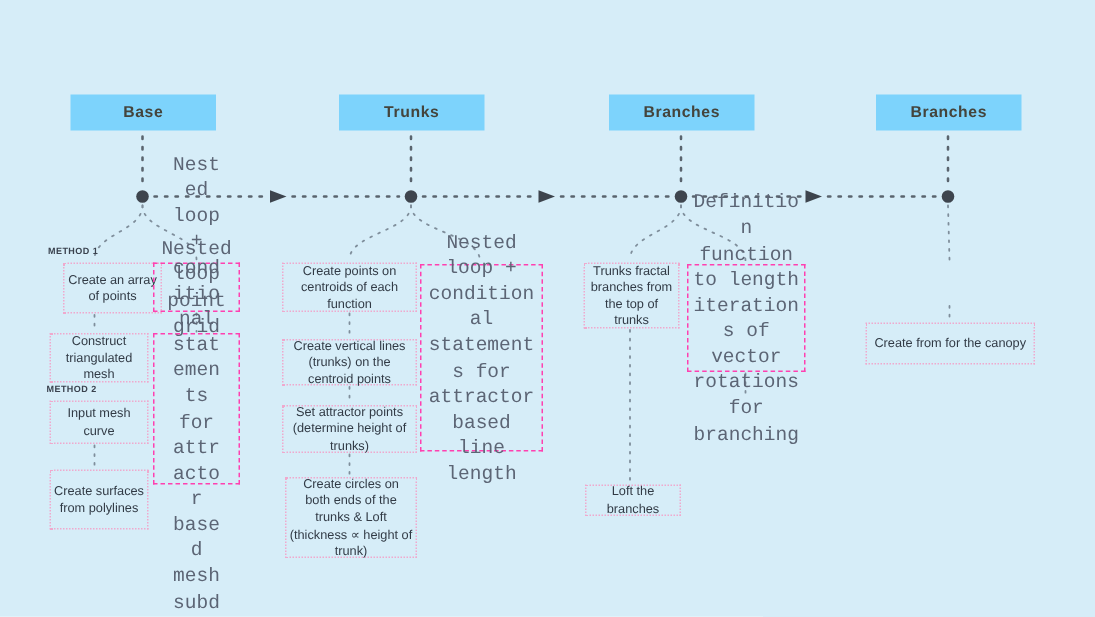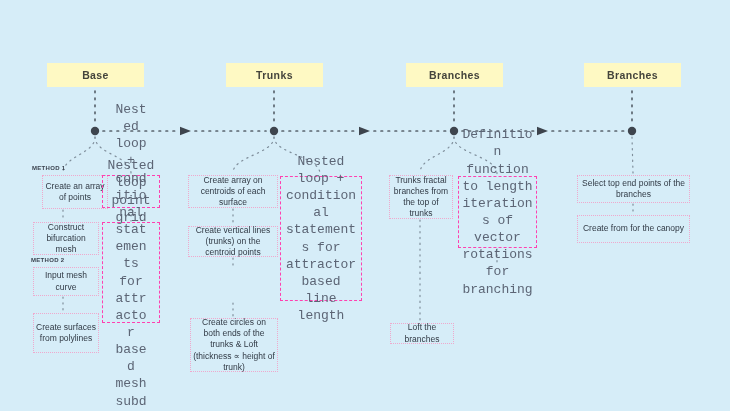--- a/index.html
+++ b/index.html
@@ -8,21 +8,21 @@
     background:#d6edf8; overflow:hidden;
     font-family:"Liberation Sans", sans-serif;
   }
   svg.connectors { position:absolute; left:0; top:0; width:730px; height:411px; }
   .main-dotted { stroke:#5a646e; stroke-width:1.7; stroke-dasharray:1.6 5.4; stroke-linecap:round; fill:none; }
   .sub-dotted  { stroke:#7f8e9b; stroke-width:1.2; stroke-dasharray:1.2 4.6; stroke-linecap:round; fill:none; }
   .tl-dot   { fill:#3e454e; }
   .tl-arrow { fill:#3d444d; }
   .hdr {
     position:absolute; top:63px; width:97px; height:24px;
-    background:#fef9c3; color:#44443c; font-weight:bold; font-size:10.5px;
+    background:#7dd3fc; color:#44443c; font-weight:bold; font-size:10.5px;
     letter-spacing:.4px; display:flex; align-items:center; justify-content:center;
   }
   .box {
     position:absolute; box-sizing:border-box;
     display:flex; align-items:center; justify-content:center;
     text-align:center; padding:1px 2px;
   }
   .plain {
     border:1px dotted #efa9cd; color:#313a45;
     font-size:8.5px; line-height:1.3;
@@ -84,31 +84,31 @@
   </svg>
 
   <div class="hdr" style="left:47px">Base</div>
   <div class="hdr" style="left:226px">Trunks</div>
   <div class="hdr" style="left:406px">Branches</div>
   <div class="hdr" style="left:584px">Branches</div>
 
   <div class="methodlbl" style="left:32px;top:165px">METHOD 1</div>
   <div class="box plain" style="left:42px;top:175px;width:66px;height:34px">Create an array of points</div>
   <div class="box mono" style="left:102px;top:175px;width:58px;height:33px;padding:2px 4px">Nested loop point grid</div>
-  <div class="box plain" style="left:33px;top:222px;width:66px;height:33px">Construct bifurcation mesh</div>
+  <div class="box plain" style="left:33px;top:222px;width:66px;height:33px">Construct triangulated mesh</div>
   <div class="methodlbl" style="left:31px;top:257px">METHOD 2</div>
   <div class="box plain" style="left:33px;top:267px;width:66px;height:29px">Input mesh curve</div>
   <div class="box mono" style="left:102px;top:222px;width:58px;height:101px;padding:2px 11px">Nested loop + conditional statements for attractor based mesh subdivision</div>
   <div class="box plain" style="left:33px;top:313px;width:66px;height:40px">Create surfaces from polylines</div>
 
-  <div class="box plain" style="left:188px;top:175px;width:90px;height:33px">Create array on centroids of each surface</div>
+  <div class="box plain" style="left:188px;top:175px;width:90px;height:33px">Create points on centroids of each function</div>
   <div class="box plain" style="left:188px;top:226px;width:90px;height:31px">Create vertical lines (trunks) on the centroid points</div>
   <div class="box mono" style="left:280px;top:176px;width:82px;height:125px">Nested loop + conditional statements for attractor based line length</div>
+  <div class="box plain" style="left:188px;top:270px;width:90px;height:32px">Set attractor points (determine height of trunks)</div>
   <div class="box plain" style="left:190px;top:318px;width:88px;height:54px">Create circles on both ends of the trunks &amp; Loft (thickness ∝ height of trunk)</div>
 
   <div class="box plain" style="left:389px;top:175px;width:64px;height:44px">Trunks fractal branches from the top of trunks</div>
   <div class="box mono" style="left:458px;top:176px;width:79px;height:72px">Definition function to length iterations of vector rotations for branching</div>
   <div class="box plain" style="left:390px;top:323px;width:64px;height:21px">Loft the branches</div>
 
-  <div class="box plain" style="left:577px;top:175px;width:113px;height:28px">Select top end points of the branches</div>
   <div class="box plain" style="left:577px;top:215px;width:113px;height:28px">Create from for the canopy</div>
 
 </div>
 
 </body></html>

